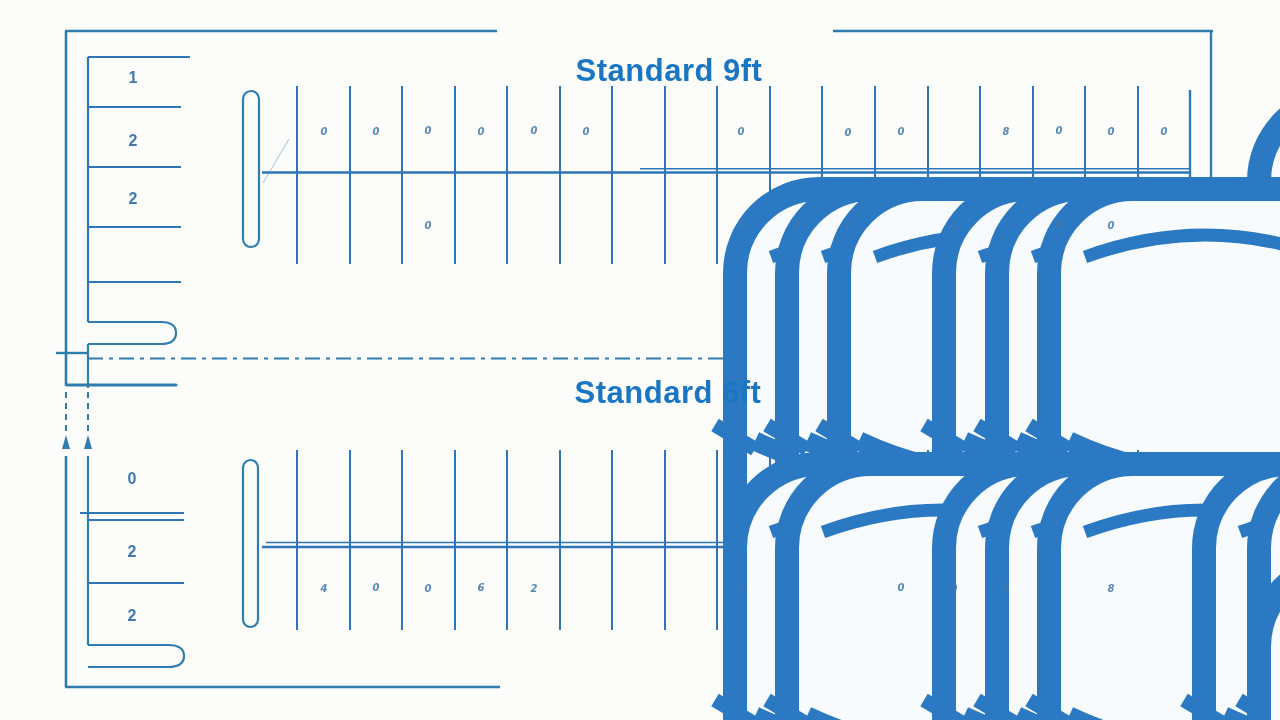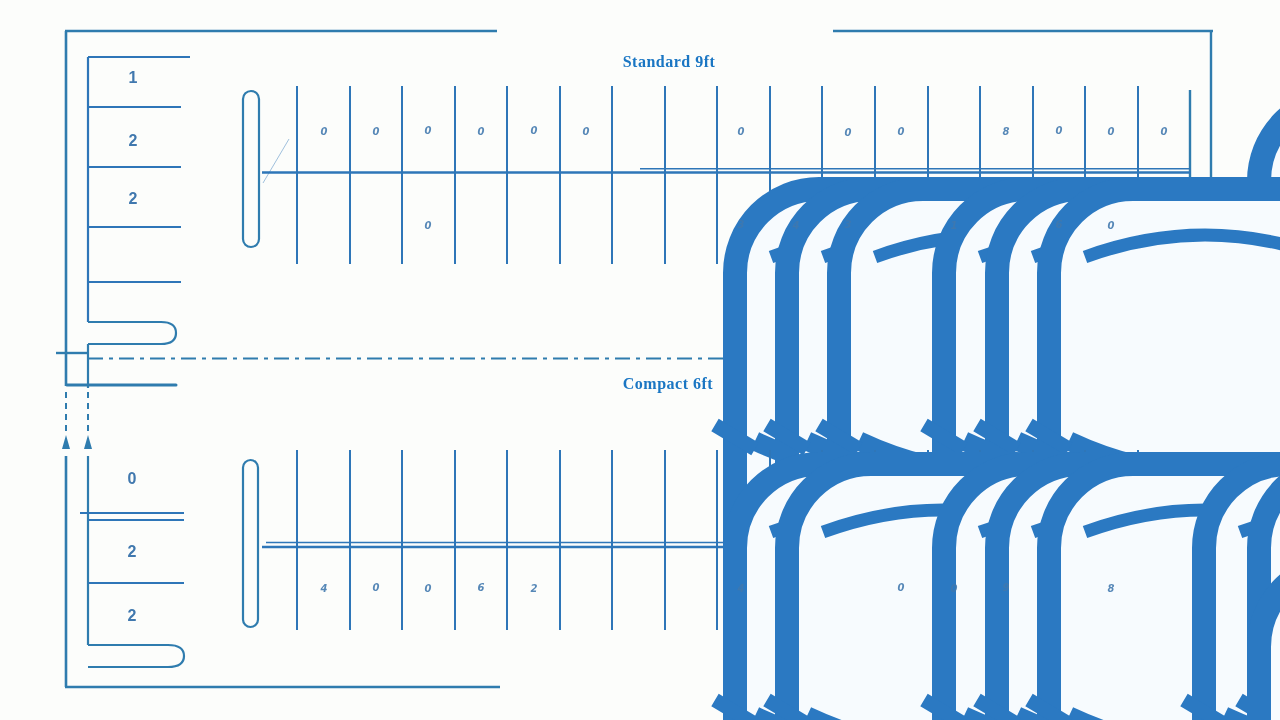--- a/index.html
+++ b/index.html
@@ -1,19 +1,19 @@
 <!DOCTYPE html>
 <html><head>
 <meta charset="utf-8">
 <style>
   html,body{margin:0;padding:0;background:#ffffff;}
   .canvas{position:relative;width:1280px;height:720px;background:#fcfdfb;overflow:hidden;
           font-family:"Liberation Sans",sans-serif;}
   .section-title{position:absolute;transform:translateX(-50%);
-          font-family:Liberation Serif, serif;font-weight:bold;font-size:16px;
+          font-family:Liberation Sans, sans-serif;font-weight:bold;font-size:31px;
           color:#1a76c3;letter-spacing:.5px;white-space:nowrap;}
   .t-std{left:669px;top:53px;}
   .t-cmp{left:668px;top:375px;}
   svg{position:absolute;left:0;top:0;}
   .struct{stroke:#2f7cae;fill:none;}
   .stall{stroke:#2e76b8;fill:none;}
   .lbl{font-family:"Liberation Sans",sans-serif;font-weight:bold;font-size:16px;
        fill:#4078ae;text-anchor:middle;}
   .mk{font-family:"DejaVu Sans",sans-serif;font-weight:bold;font-style:italic;
       font-size:10px;fill:#4078ae;opacity:.88;text-anchor:middle;}
@@ -161,15 +161,15 @@
         <text class="mk" x="741" y="592">4</text>
         <text class="mk" x="901" y="591">0</text>
         <text class="mk" x="954" y="592">0</text>
         <text class="mk" x="1006" y="591">9</text>
         <text class="mk" x="1111" y="592">8</text>
       </g>
     </g>
   </svg>
 
   <div class="section-title t-std">Standard 9ft</div>
-  <div class="section-title t-cmp">Compact 6ft</div>
+  <div class="section-title t-cmp">Standard 6ft</div>
 
 </div>
 
 </body></html>

